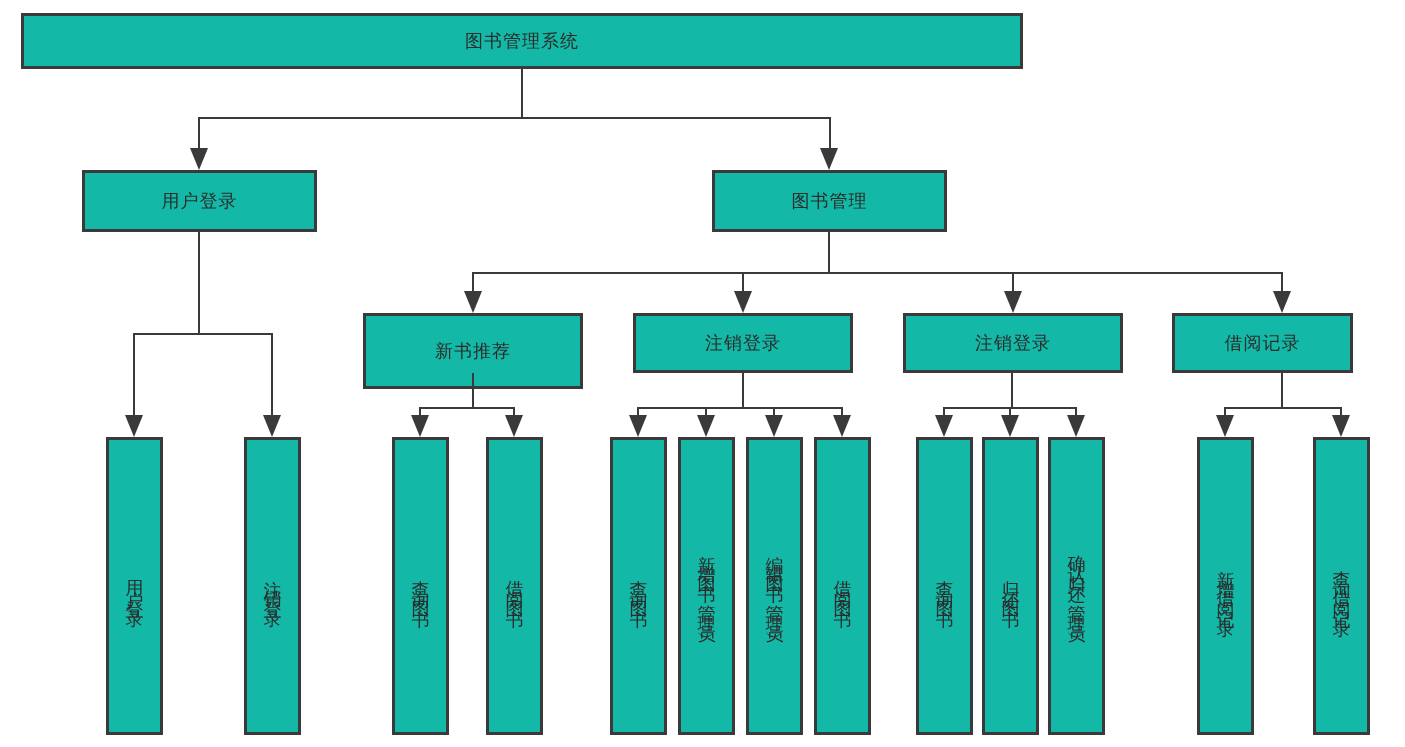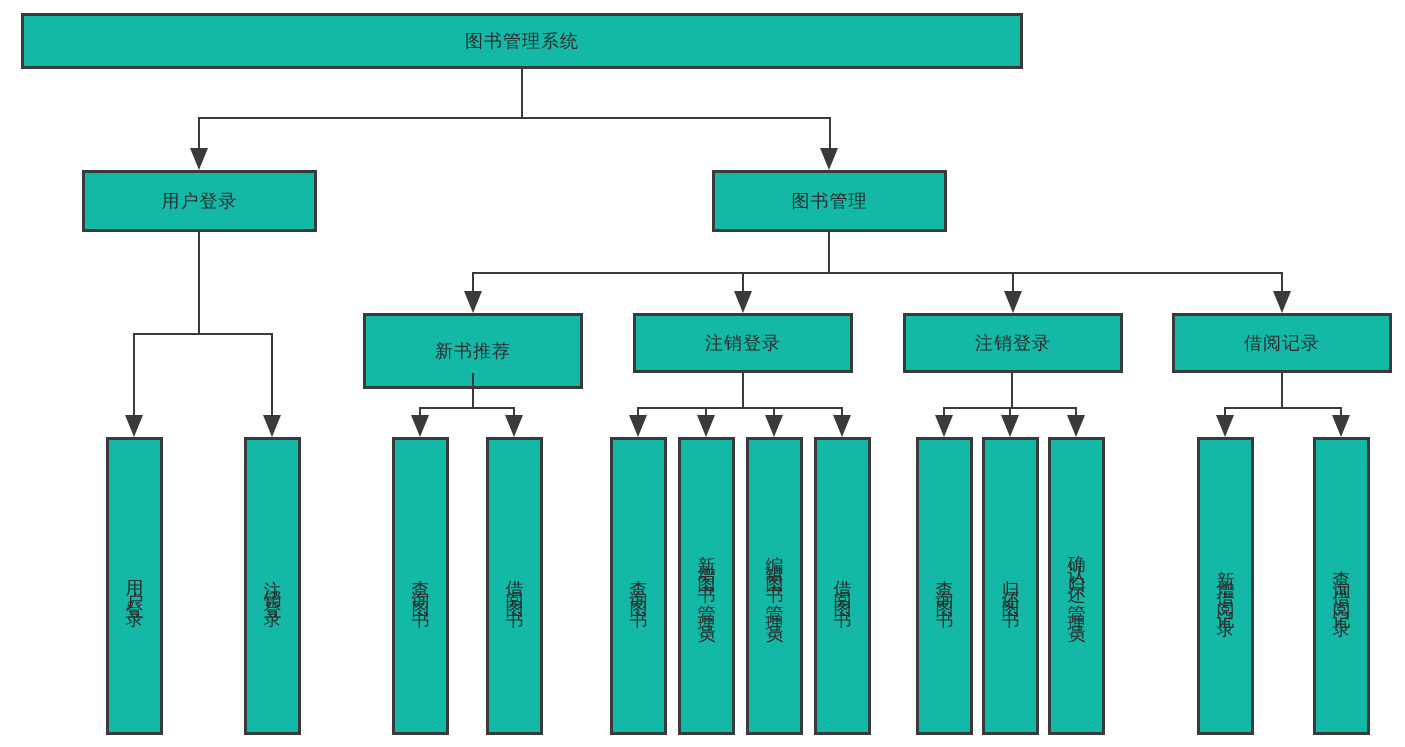--- a/index.html
+++ b/index.html
@@ -65,21 +65,21 @@
   <div class="box" style="left:82px;top:170px;width:235px;height:62px">用户登录</div>
 
   <div class="box" style="left:712px;top:170px;width:235px;height:62px">图书管理</div>
 
   <div class="box" style="left:363px;top:313px;width:220px;height:76px">新书推荐</div>
 
   <div class="box" style="left:633px;top:313px;width:220px;height:60px">注销登录</div>
 
   <div class="box" style="left:903px;top:313px;width:220px;height:60px">注销登录</div>
 
-  <div class="box" style="left:1172px;top:313px;width:220px;height:60px">借阅记录</div>
+  <div class="box" style="left:1172px;top:313px;width:181px;height:60px">借阅记录</div>
 
   <div class="box vbox" style="left:106px;top:437px;width:57px;height:298px">用户登录</div>
 
   <div class="box vbox" style="left:244px;top:437px;width:57px;height:298px">注销登录</div>
 
   <div class="box vbox" style="left:392px;top:437px;width:57px;height:298px">查询图书</div>
 
   <div class="box vbox" style="left:486px;top:437px;width:57px;height:298px">借阅图书</div>
 
   <div class="box vbox" style="left:610px;top:437px;width:57px;height:298px">查询图书</div>

